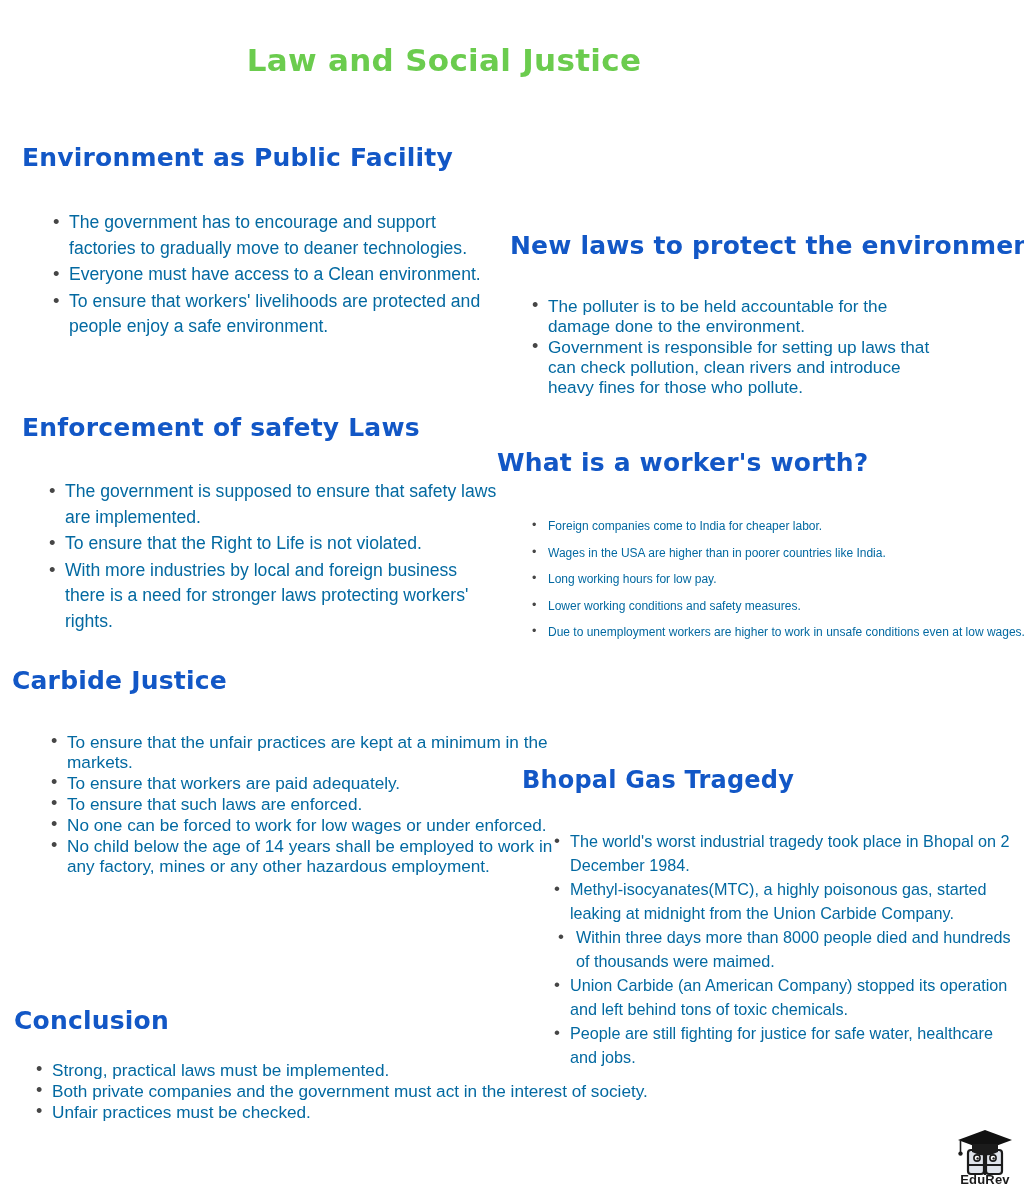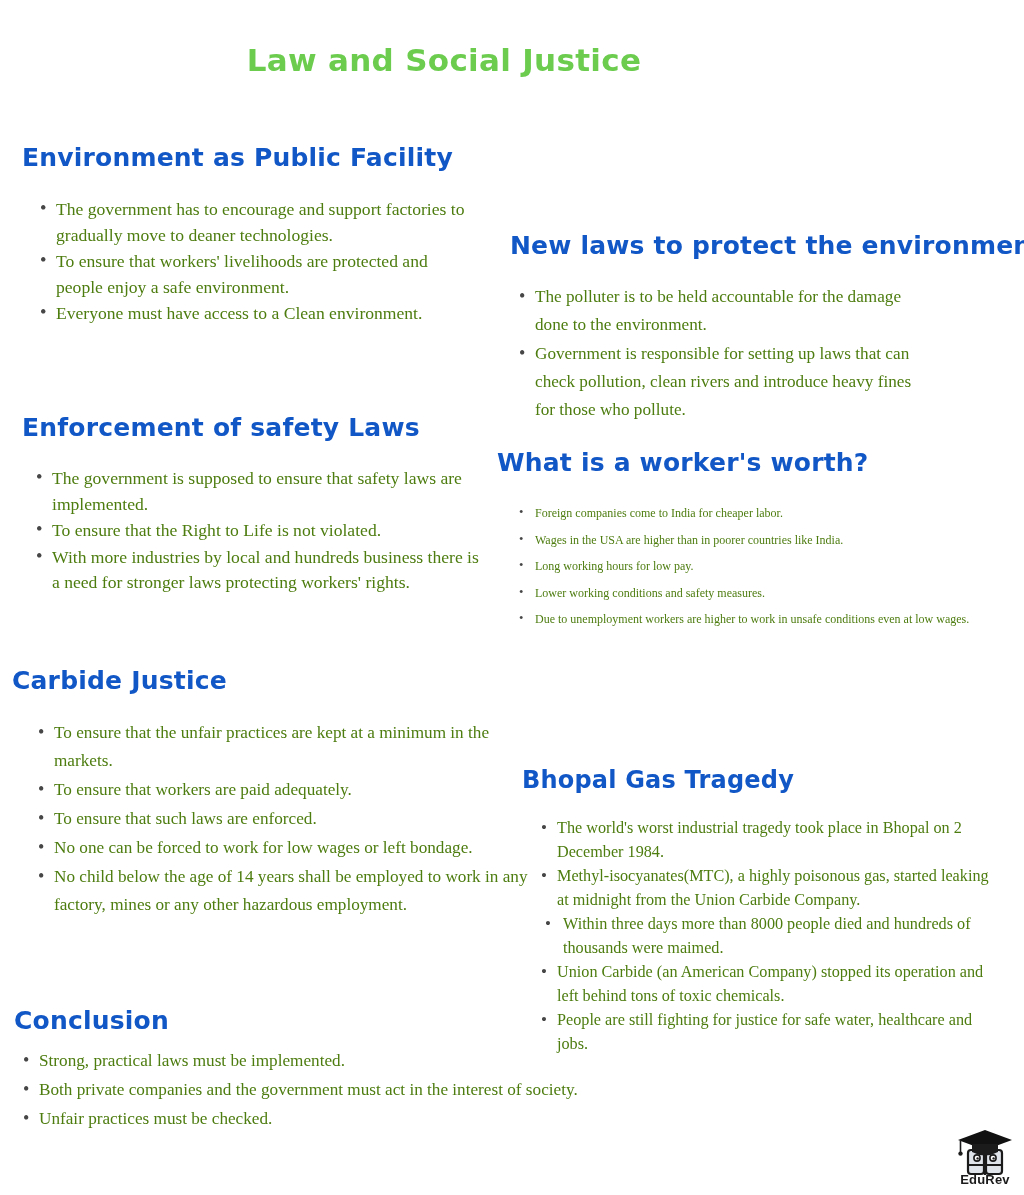--- a/index.html
+++ b/index.html
@@ -48,44 +48,44 @@
     color: #1257C6;
     white-space: nowrap;
   }
   .sec-heading.small {
     font-size: 24px;
   }
 
   
   ul.blist {
     position: absolute;
-    margin: 3px;
+    margin: 16px;
     padding: 0;
     list-style: none;
-    color: #4d7c0f;
-    font-family: Liberation Serif, serif;
+    color: #0369a1;
+    font-family: Liberation Sans, sans-serif;
   }
   ul.blist > li {
     position: relative;
     padding-left: 16px;
     margin: 0 0 1px 0;
   }
   ul.blist > li::before {
     content: "\2022";
     position: absolute;
     left: 0;
     top: -1px;
     font-size: 1.05em;
     line-height: inherit;
     color: #464646;
   }
 
   
   .sz-18 { font-size: 17.6px; line-height: 25.5px; }
-  .sz-17 { font-size: 17.2px; line-height: 28px; }
+  .sz-17 { font-size: 17.2px; line-height: 20px; }
   .sz-16 { font-size: 16.2px; line-height: 23.5px; }
   .sz-175 { font-size: 12px; line-height: 25.5px; }
 
   
   ul.blist > li.shifted {
     padding-left: 22px;
   }
   ul.blist > li.shifted::before {
     left: 4px;
   }
@@ -116,56 +116,56 @@
 <body>
 
 <div class="page">
 
   <div class="doc-title">Law and Social Justice</div>
 
   <div class="sec-heading" style="left:22px; top:143px;">Environment as Public Facility</div>
 
   <ul class="blist sz-18" style="left:37px; top:194px; width:430px;">
     <li>The government has to encourage and support factories to gradually move to deaner technologies.</li>
+    <li>Everyone must have access to a Clean environment.</li>
     <li>To ensure that workers' livelihoods are protected and people enjoy a safe environment.</li>
-    <li>Everyone must have access to a Clean environment.</li>
   </ul>
 
   <div class="sec-heading" style="left:510px; top:231px;">New laws to protect the environment</div>
 
   <ul class="blist sz-17" style="left:516px; top:280px; width:412px;">
     <li>The polluter is to be held accountable for the damage done to the environment.</li>
     <li>Government is responsible for setting up laws that can check pollution, clean rivers and introduce heavy fines for those who pollute.</li>
   </ul>
 
   <div class="sec-heading" style="left:22px; top:413px;">Enforcement of safety Laws</div>
 
   <ul class="blist sz-18" style="left:33px; top:463px; width:450px;">
     <li>The government is supposed to ensure that safety laws are implemented.</li>
     <li>To ensure that the Right to Life is not violated.</li>
-    <li>With more industries by local and hundreds business there is a need for stronger laws protecting workers' rights.</li>
+    <li>With more industries by local and foreign business there is a need for stronger laws protecting workers' rights.</li>
   </ul>
 
   <div class="sec-heading" style="left:497px; top:448px;">What is a worker's worth?</div>
 
   <ul class="blist sz-175" style="left:516px; top:498px; width:508px;">
     <li>Foreign companies come to India for cheaper labor.</li>
     <li>Wages in the USA are higher than in poorer countries like India.</li>
     <li>Long working hours for low pay.</li>
     <li>Lower working conditions and safety measures.</li>
     <li>Due to unemployment workers are higher to work in unsafe conditions even at low wages.</li>
   </ul>
 
   <div class="sec-heading" style="left:12px; top:666px;">Carbide Justice</div>
 
   <ul class="blist sz-17" style="left:35px; top:716px; width:510px;">
     <li>To ensure that the unfair practices are kept at a minimum in the markets.</li>
     <li>To ensure that workers are paid adequately.</li>
     <li>To ensure that such laws are enforced.</li>
-    <li>No one can be forced to work for low wages or left bondage.</li>
+    <li>No one can be forced to work for low wages or under enforced.</li>
     <li>No child below the age of 14 years shall be employed to work in any factory, mines or any other hazardous employment.</li>
   </ul>
 
   <div class="sec-heading small" style="left:522px; top:766px;text-align:right;">Bhopal Gas Tragedy</div>
 
   <ul class="blist sz-16" style="left:538px; top:814px; width:462px;">
     <li>The world's worst industrial tragedy took place in Bhopal on 2 December 1984.</li>
     <li>Methyl-isocyanates(MTC), a highly poisonous gas, started leaking at midnight from the Union Carbide Company.</li>
     <li class="shifted">Within three days more than 8000 people died and hundreds of thousands were maimed.</li>
     <li>Union Carbide (an American Company) stopped its operation and left behind tons of toxic chemicals.</li>

